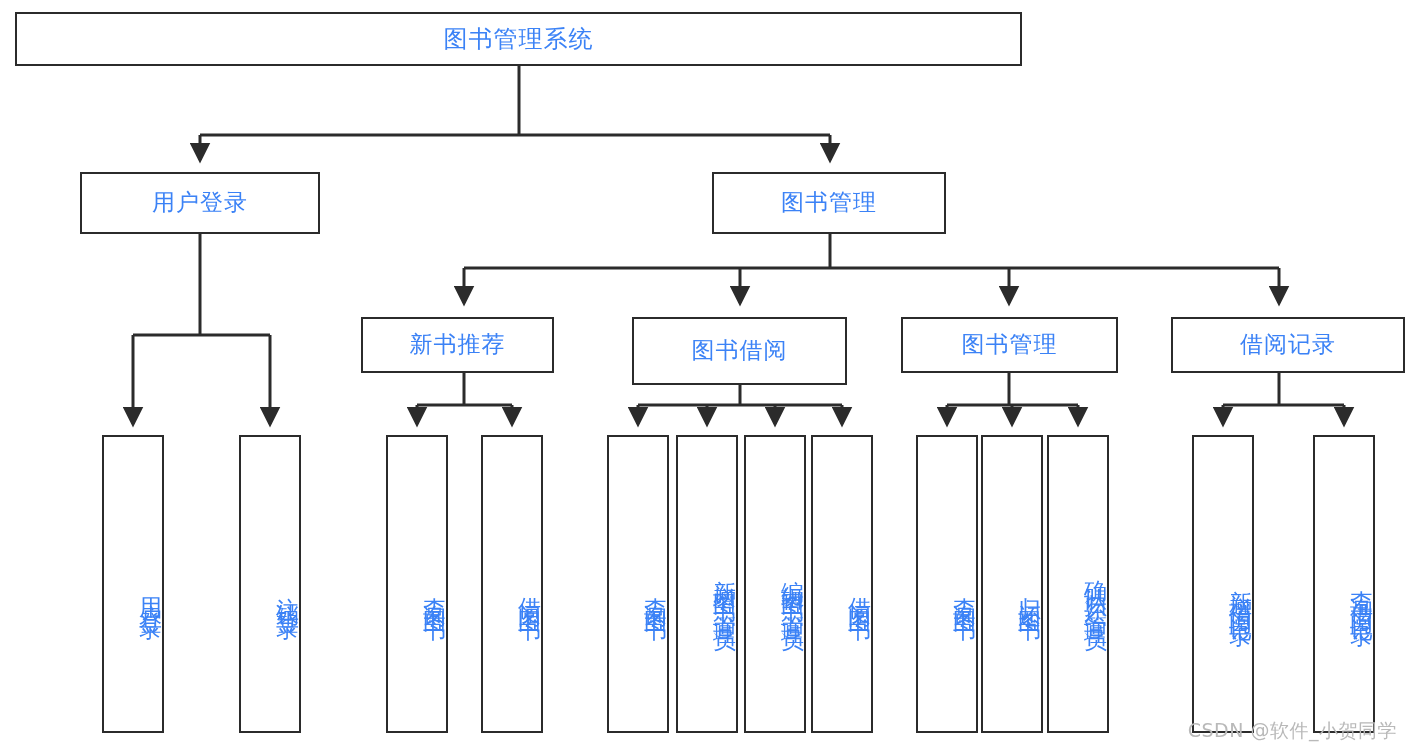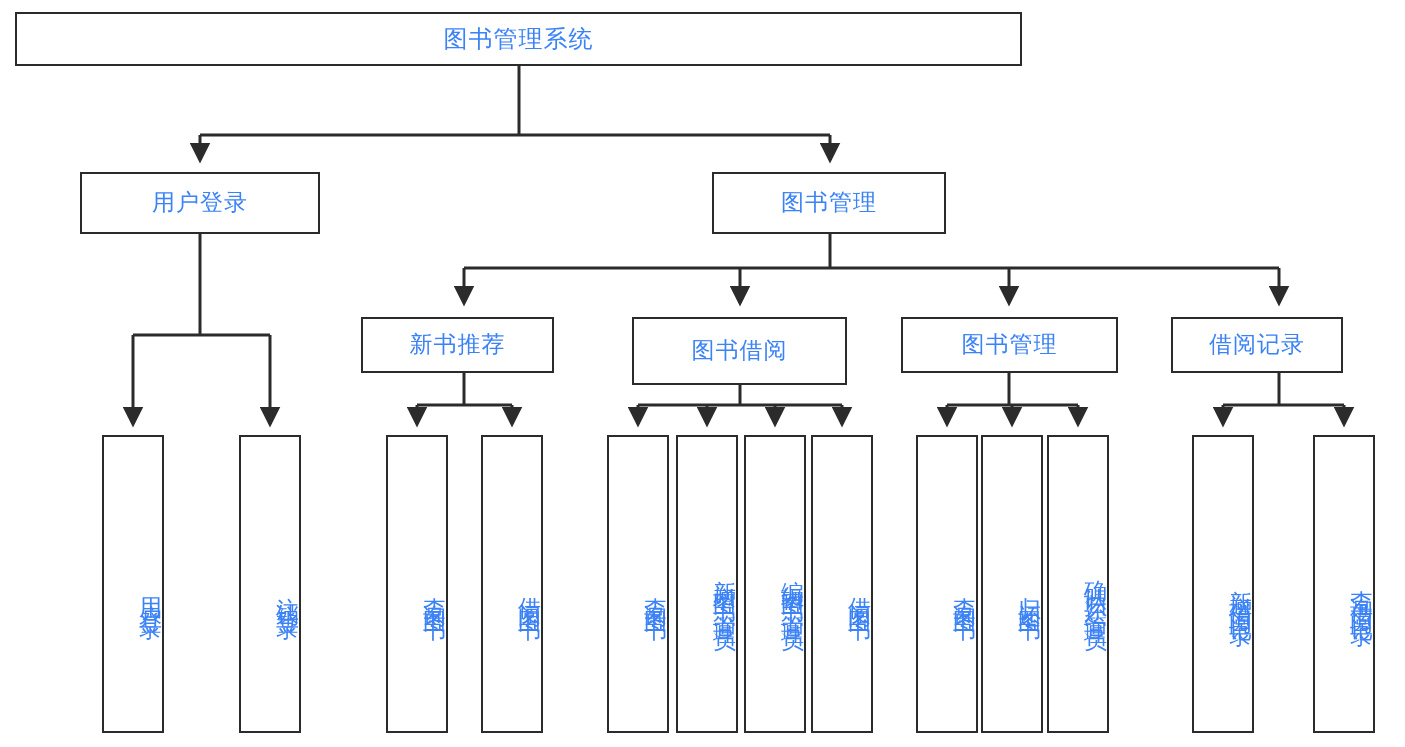--- a/index.html
+++ b/index.html
@@ -142,21 +142,21 @@
   </div>
 
   <div class="node horiz" style="left:632px; top:317px; width:215px; height:68px;">
     <span>图书借阅</span>
   </div>
 
   <div class="node horiz" style="left:901px; top:317px; width:217px; height:56px;">
     <span>图书管理</span>
   </div>
 
-  <div class="node horiz" style="left:1171px; top:317px; width:172px; height:56px;">
+  <div class="node horiz" style="left:1171px; top:317px; width:234px; height:56px;">
     <span>借阅记录</span>
   </div>
 
   <div class="node vert" style="left:102px; top:435px; width:62px; height:298px;">
     <span class="vlabel">用户登录</span>
   </div>
   <div class="node vert" style="left:239px; top:435px; width:62px; height:298px;">
     <span class="vlabel">注销登录</span>
   </div>
 
@@ -190,14 +190,15 @@
     <span class="vlabel">确认归还（管理员）</span>
   </div>
 
   <div class="node vert" style="left:1192px; top:435px; width:62px; height:298px;">
     <span class="vlabel">新增借阅记录</span>
   </div>
   <div class="node vert" style="left:1313px; top:435px; width:62px; height:298px;">
     <span class="vlabel">查询借阅记录</span>
   </div>
 
+  <div class="watermark">CSDN @软件_小贺同学</div>
 
 </div>
 
 </body></html>

